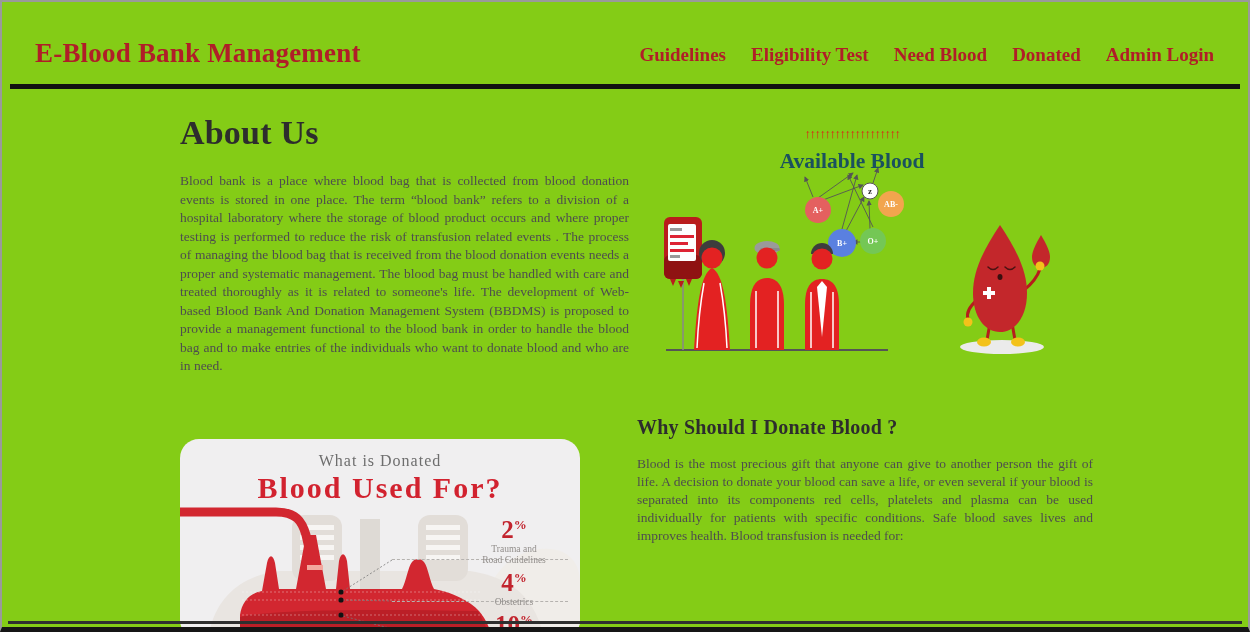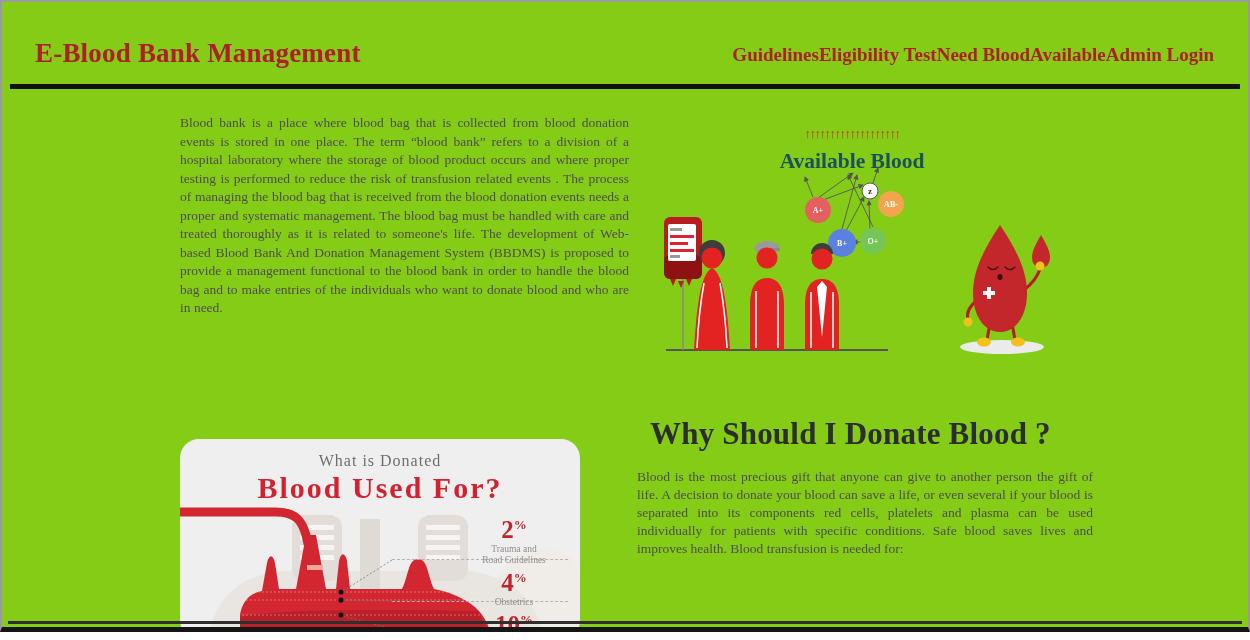--- a/index.html
+++ b/index.html
@@ -7,21 +7,21 @@
     position:relative;width:1250px;height:632px;box-sizing:border-box;
     background:#84cc16;border:2px solid #9a9a9a;border-bottom:5px solid #151515;
     overflow:hidden;font-family:Liberation Serif, serif;
   }
   
   .brand{
     position:absolute;left:33px;top:36px;font-size:27px;font-weight:bold;
     color:#b01e28;letter-spacing:0.2px;white-space:nowrap;
   }
   .nav{
-    position:absolute;right:34px;top:42px;display:flex;white-space:nowrap;
+    position:absolute;right:34px;top:42px;display:flex;gap:25px;white-space:nowrap;
   }
   .nav a{
     font-size:19px;font-weight:bold;color:#b01e28;text-decoration:none;cursor:pointer;
   }
   .header-rule{
     position:absolute;left:8px;right:8px;top:82px;height:5px;background:#111;
   }
   
   .about{position:absolute;left:178px;top:112px;width:449px;}
   .about h1{
@@ -53,21 +53,21 @@
   .ig-label{font-size:9.5px;line-height:11px;color:#918d8a;margin-top:2px;}
   .ig-item-1{left:297px;top:73px;}
   .ig-item-2{left:297px;top:126px;}
   .ig-item-3{left:297px;top:168px;}
   .ig-dash{position:absolute;border-top:1.5px dashed #b5b2af;width:176px;left:212px;z-index:2;}
   .ig-dash-1{top:120px;}
   .ig-dash-2{top:162px;}
   
   .donate{position:absolute;left:635px;top:414px;width:456px;}
   .donate h2{
-    margin:0 0 16px 13px;font-size:31px;font-weight:bold;color:#2d2d2d;letter-spacing:0.2px;
+    margin:0 0 16px 0;font-size:20px;font-weight:bold;color:#2d2d2d;letter-spacing:0.2px;
   }
   .donate p{
     margin:0;font-size:13.5px;line-height:18px;color:#4e4e4e;text-align:justify;
   }
   .donate ul{margin:16px 0 0 0;padding-left:32px;}
   .donate li{
     font-size:13.5px;line-height:18px;color:#4e4e4e;text-align:justify;width:420px;
   }
   
   .bottom-rule{
@@ -77,26 +77,27 @@
 </head>
 <body>
 
 <div class="page">
 
   <div class="brand">E-Blood Bank Management</div>
   <nav class="nav">
     <a>Guidelines</a>
     <a>Eligibility Test</a>
     <a>Need Blood</a>
-    <a>Available</a>
+    <a>Donated</a>
     <a>Admin Login</a>
   </nav>
   <div class="header-rule"></div>
 
   <section class="about">
+    <h1>About Us</h1>
     <p>Blood bank is a place where blood bag that is collected from blood donation events is stored in one place. The term “blood bank” refers to a division of a hospital laboratory where the storage of blood product occurs and where proper testing is performed to reduce the risk of transfusion related events . The process of managing the blood bag that is received from the blood donation events needs a proper and systematic management. The blood bag must be handled with care and treated thoroughly as it is related to someone's life. The development of Web-based Blood Bank And Donation Management System (BBDMS) is proposed to provide a management functional to the blood bank in order to handle the blood bag and to make entries of the individuals who want to donate blood and who are in need.</p>
   </section>
 
   <div class="hero">
     <svg viewBox="0 0 452 265" xmlns="http://www.w3.org/2000/svg">
       <defs>
         <marker id="arr" markerWidth="6" markerHeight="6" refX="5" refY="3" orient="auto">
           <path d="M0,0 L6,3 L0,6 Z" fill="#555"></path>
         </marker>
       </defs>

